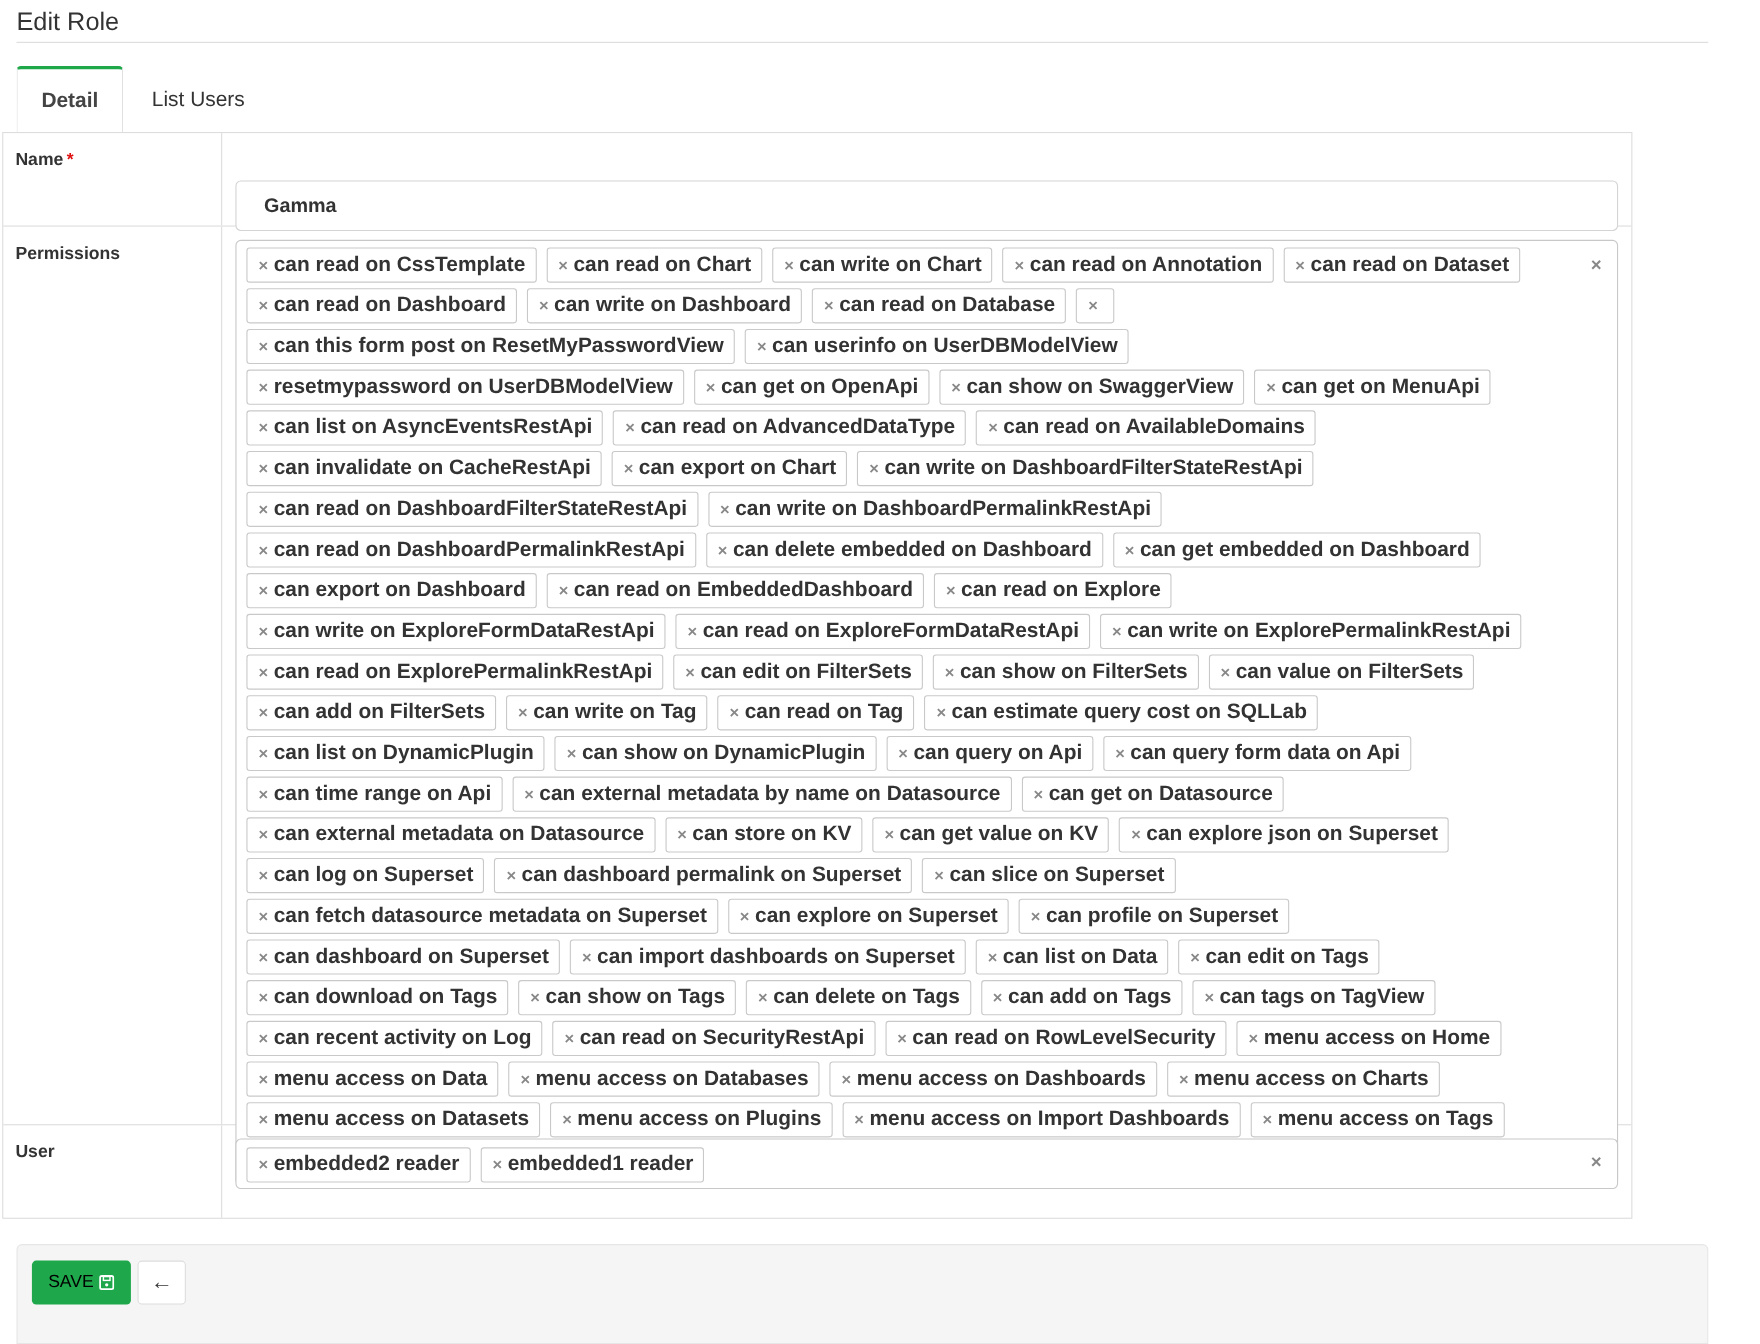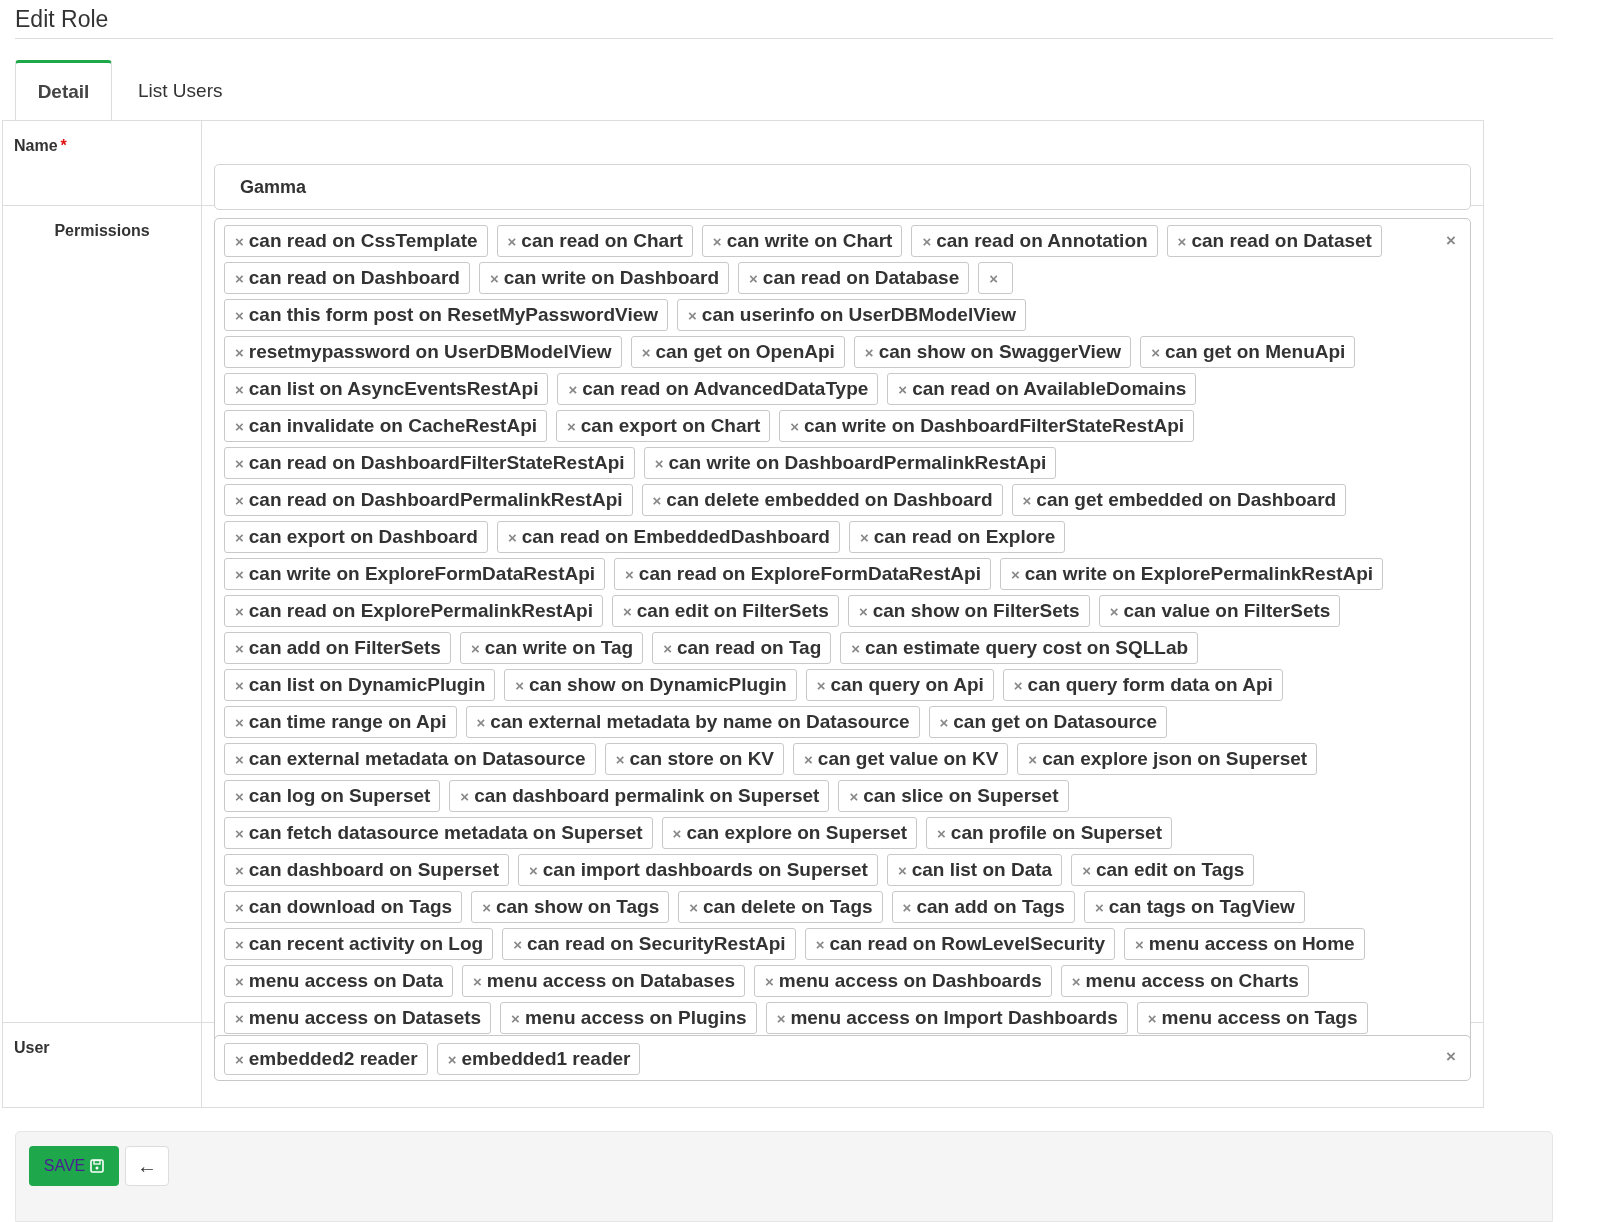--- a/index.html
+++ b/index.html
@@ -37,21 +37,21 @@
   }
   .row { display: flex; border-bottom: 1px solid #dddddd; }
   .row:last-child { border-bottom: none; }
   .label-cell {
     width: 256px; border-right: 1px solid #dddddd; padding: 16px 11px;
     font-size: 16px; color: #333;
   }
   .label-cell .req { color: #e01010; margin-left: 3px; }
   .value-cell { flex: 1; padding: 12px 12px 12px 12px; }
   .row.name-row { height: 85px; }
-  .row.perm-row { height: 817px; text-align: center; }
+  .row.perm-row { height: 817px; }
   .row.user-row { height: 84px; }
   .text-input {
     width: 1257px; height: 46px; border: 1px solid #d4d4d4; border-radius: 5px;
     padding: 14px 25px; font-size: 18px; color: #333; display: flex; align-items: center;
     background: #fff;
     margin-top: 31px;
   }
   .select-box {
     position: relative; width: 1257px; border: 1px solid #c8c8c8; border-radius: 5px;
     padding: 6px 40px 6px 9px; background: #fff;
@@ -68,21 +68,21 @@
   .clear-all {
     position: absolute; right: 14px; top: 12px; color: #888; font-size: 17px; cursor: pointer;
   }
   .user-box .clear-all { top: 11px; }
   .footer-bar {
     position: absolute; left: 15px; top: 1131px; width: 1538px; height: 91px;
     background: #f5f5f5; border: 1px solid #e6e6e6; border-radius: 5px 5px 0 0;
   }
   .save-btn {
     position: absolute; left: 13px; top: 14px; width: 90px; height: 40px;
-    background: #1ea84b; color: #4c1d95; border: none; border-radius: 4px;
+    background: #1ea84b; color: #000000; border: none; border-radius: 4px;
     font-size: 16px; display: flex; align-items: center; justify-content: center; gap: 5px;
     cursor: pointer;
   }
   .save-btn svg { display: block; }
   .back-btn {
     position: absolute; left: 109px; top: 14px; width: 44px; height: 40px;
     background: #fff; border: 1px solid #dddddd; border-radius: 4px;
     display: flex; align-items: center; justify-content: center; cursor: pointer;
     font-size: 20px; color: #333;
   }

